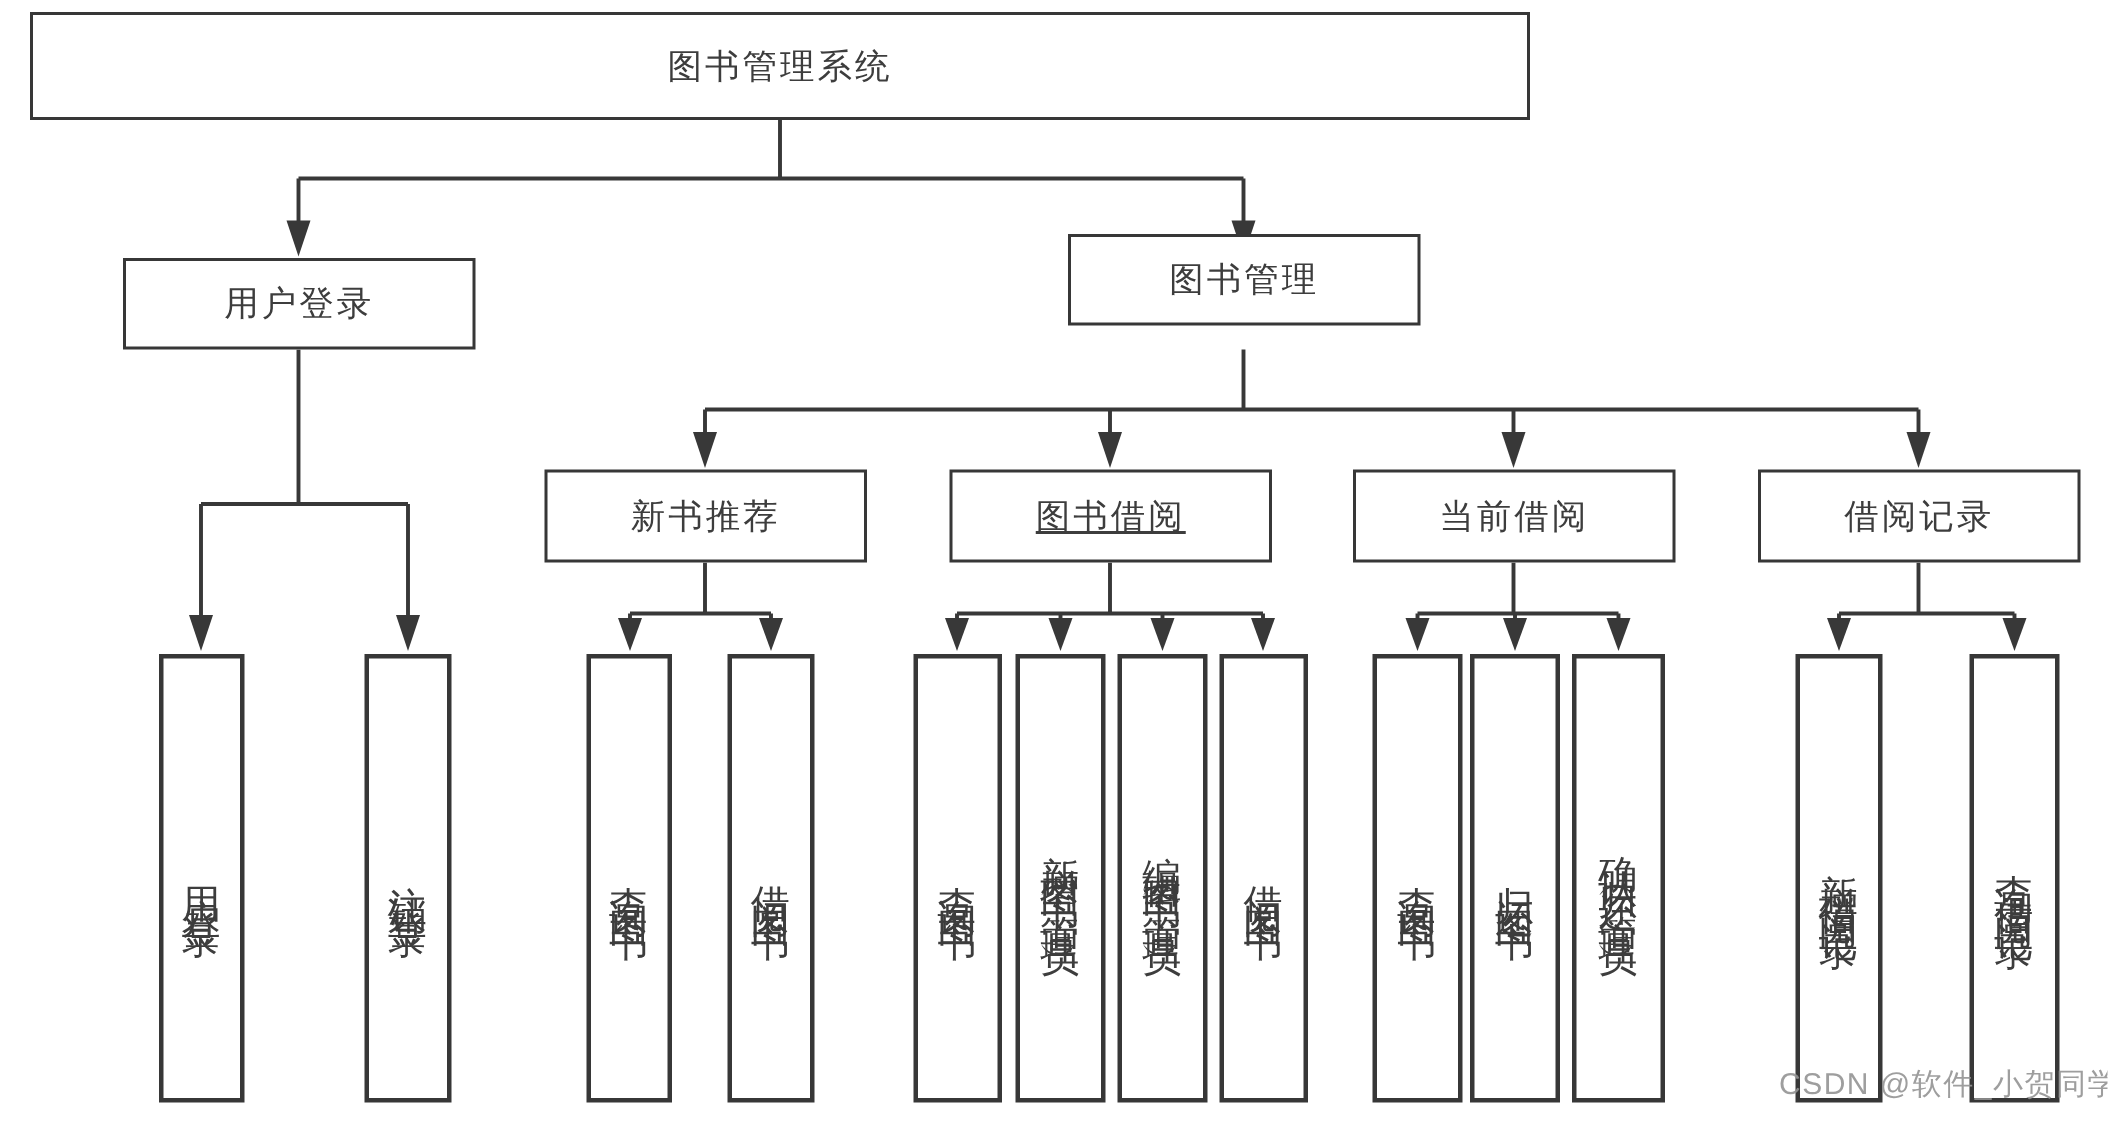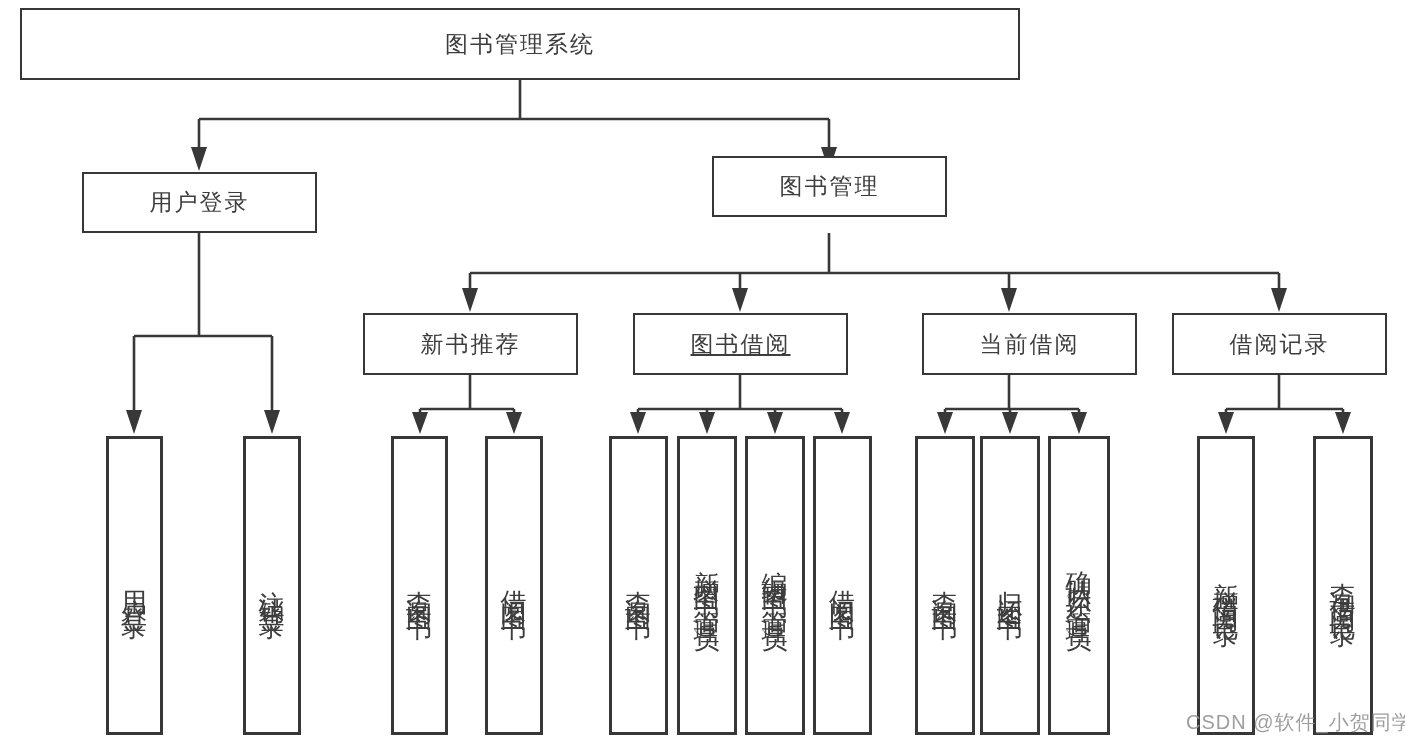--- a/index.html
+++ b/index.html
@@ -138,21 +138,21 @@
   <div class="node h-node" style="left:712px; top:156px; width:235px; height:61px;">
     <span>图书管理</span>
   </div>
 
   <div class="node h-node" style="left:363px; top:313px; width:215px; height:62px;justify-content:center;">
     <span>新书推荐</span>
   </div>
   <div class="node h-node" style="left:633px; top:313px; width:215px; height:62px;text-decoration:underline;">
     <span>图书借阅</span>
   </div>
-  <div class="node h-node" style="left:902px; top:313px; width:215px; height:62px;margin-left:20px;">
+  <div class="node h-node" style="left:902px; top:313px; width:215px; height:62px;">
     <span>当前借阅</span>
   </div>
   <div class="node h-node" style="left:1172px; top:313px; width:215px; height:62px;">
     <span>借阅记录</span>
   </div>
 
   <div class="node leaf" style="left:106px; width:57px;">
     <span class="vtext">用户登录</span>
   </div>
   <div class="node leaf" style="left:243px; width:58px;">

